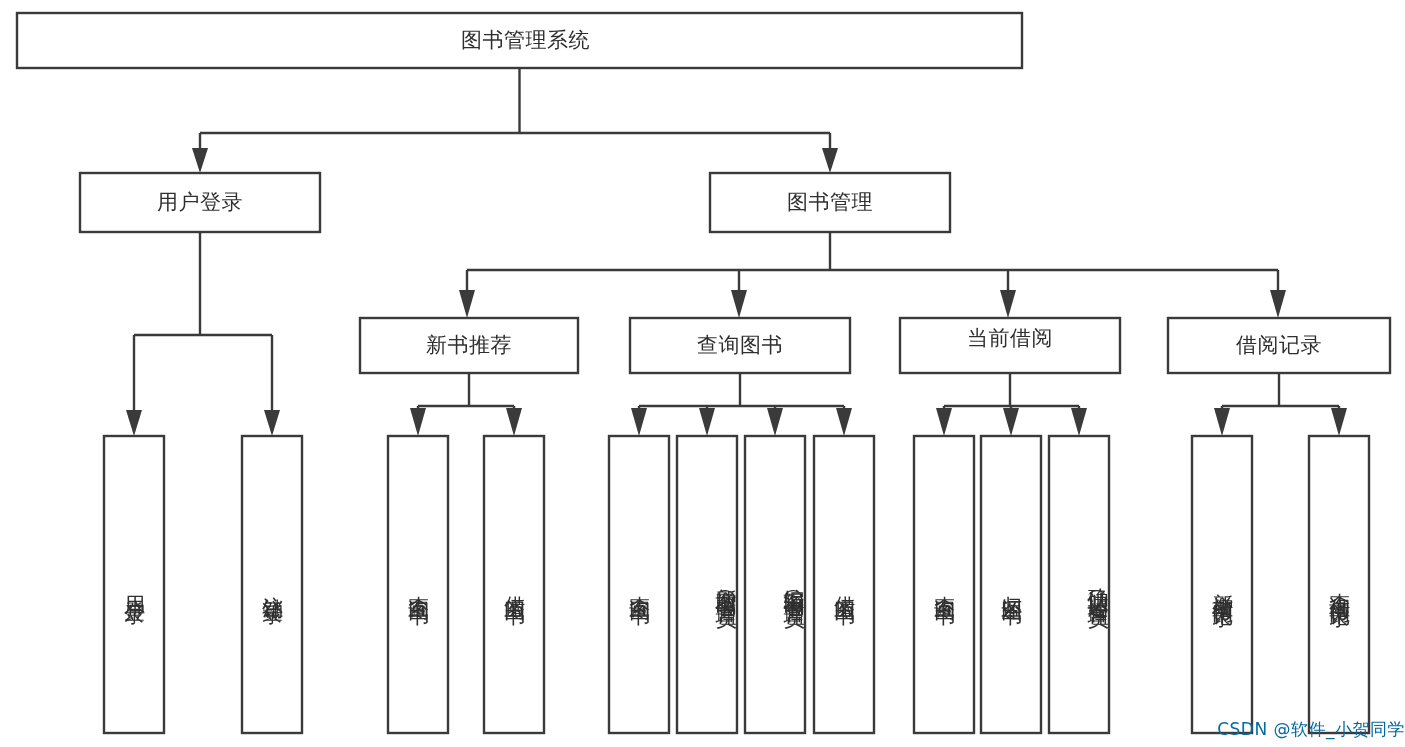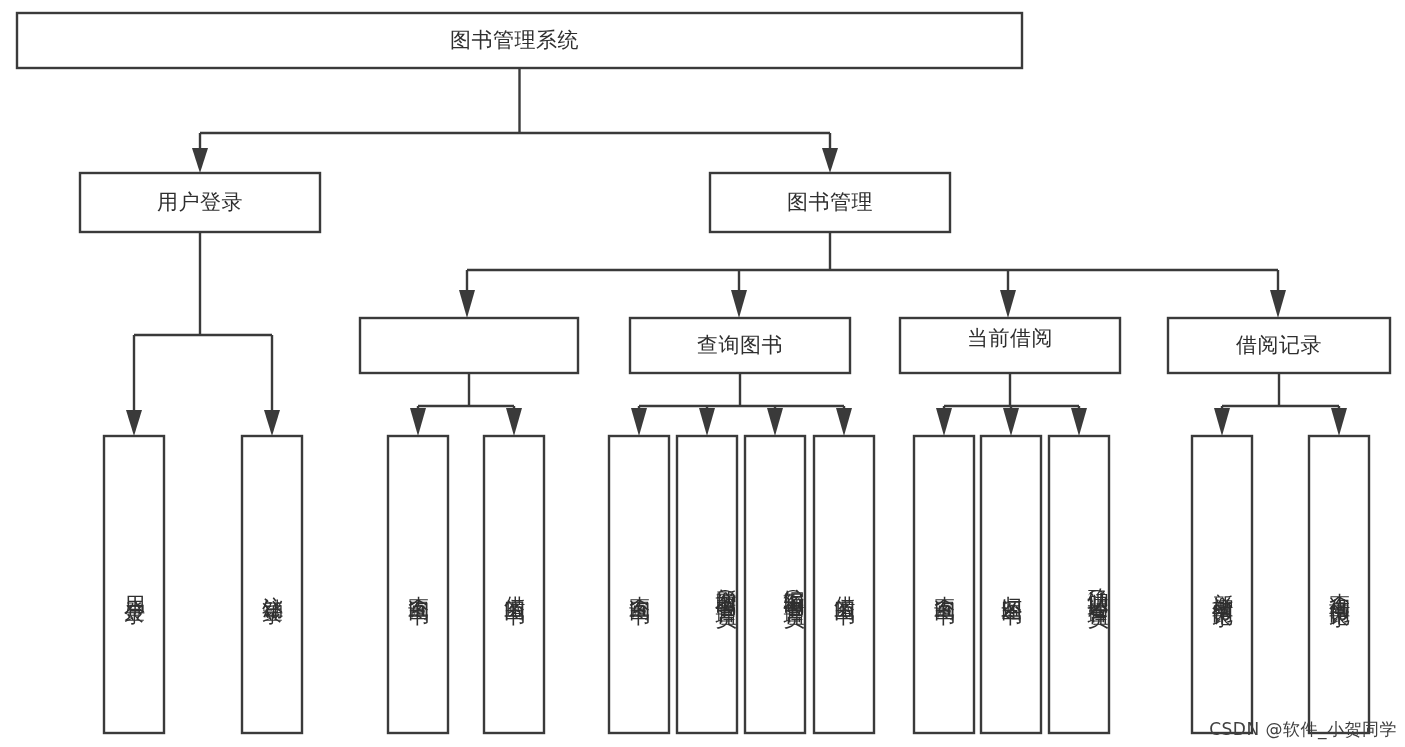--- a/index.html
+++ b/index.html
@@ -59,24 +59,24 @@
   }
   .node-label.vertical {
     writing-mode: vertical-rl;
     text-orientation: upright;
     font-size: 21px;
     letter-spacing: 3px;
     padding: 4px 0;
   }
   .watermark {
     position: absolute;
-    right: 8px;
+    right: 0;
     bottom: 6px;
     font-size: 17px;
-    color: #404040;
+    color: #0369a1;
     font-family: "DejaVu Sans", "Liberation Sans", sans-serif;
     white-space: nowrap;
     letter-spacing: 0.5px;
   }
 </style>
 </head>
 <body>
 
 <div id="diagram-root">
 
@@ -163,25 +163,26 @@
     <rect class="node-box" x="814" y="436" width="60" height="297"></rect>
 
     <rect class="node-box" x="914" y="436" width="60" height="297"></rect>
     <rect class="node-box" x="981" y="436" width="60" height="297"></rect>
     <rect class="node-box" x="1049" y="436" width="60" height="297"></rect>
 
     <rect class="node-box" x="1192" y="436" width="60" height="297"></rect>
     <rect class="node-box" x="1309" y="436" width="60" height="297"></rect>
   </svg>
 
-  <div class="node-label horizontal" style="left:12px; top:13px; width:1005px; height:55px;">图书管理系统</div>
+  <div class="node-label horizontal" style="left:23px; top:13px; width:1005px; height:55px;">图书管理系统</div>
 
   <div class="node-label horizontal" style="left:80px; top:173px; width:240px; height:59px;">用户登录</div>
   <div class="node-label horizontal" style="left:710px; top:173px; width:240px; height:59px;">图书管理</div>
 
+  <div class="node-label horizontal" style="left:360px; top:318px; width:218px; height:55px;">新书推荐</div>
   <div class="node-label horizontal" style="left:630px; top:318px; width:220px; height:55px;">查询图书</div>
   <div class="node-label horizontal" style="left:900px; top:318px; width:220px; height:41px;">当前借阅</div>
   <div class="node-label horizontal" style="left:1168px; top:318px; width:222px; height:55px;text-align:center;">借阅记录</div>
 
   <div class="node-label vertical" style="left:104px; top:436px; width:60px; height:297px;">用户登录</div>
   <div class="node-label vertical" style="left:242px; top:436px; width:60px; height:297px;">注销登录</div>
 
   <div class="node-label vertical" style="left:388px; top:436px; width:60px; height:297px;">查询图书</div>
   <div class="node-label vertical" style="left:484px; top:436px; width:60px; height:297px;">借阅图书</div>
 

